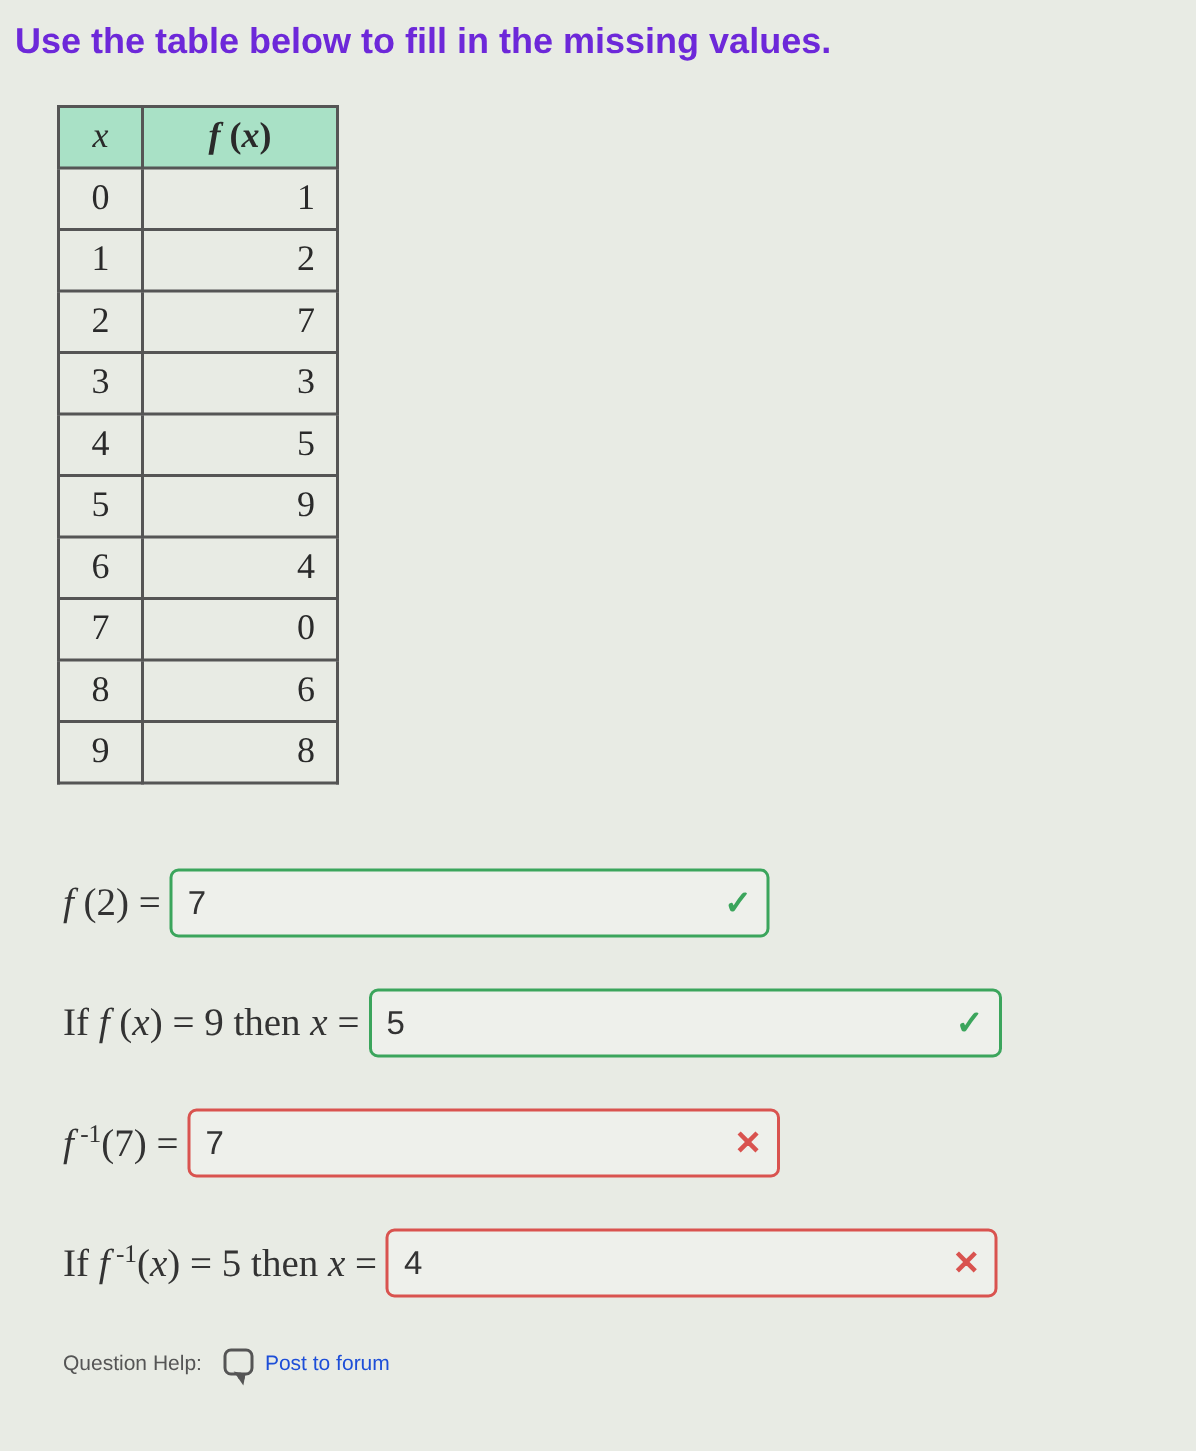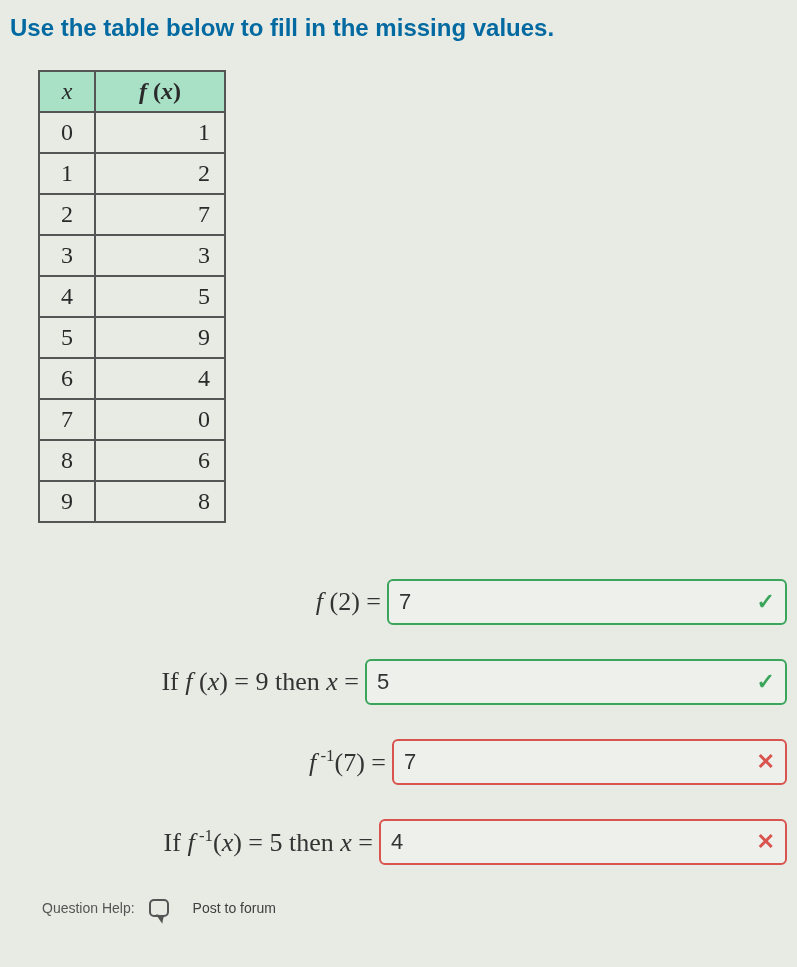--- a/index.html
+++ b/index.html
@@ -6,21 +6,21 @@
     body {
       font-family: Arial, Helvetica, sans-serif;
       background: #e8ebe4;
       padding: 14px 10px 14px 10px;
       width: 797px;
       color: #2a2a2a;
     }
     .instructions {
       font-size: 24px;
       font-weight: 600;
-      color: #0369a1;
+      color: #6d28d9;
       margin-bottom: 28px;
     }
     .ftable {
       border-collapse: collapse;
       margin-left: 28px;
       margin-bottom: 56px;
     }
     .ftable th, .ftable td {
       border: 2px solid #555;
       font-family: Georgia, 'Times New Roman', serif;
@@ -39,21 +39,20 @@
     .ftable th.col-fx .fn { font-style: italic; }
     .ftable td.col-x { width: 56px; }
     .ftable td.col-fx { width: 130px; text-align: right; padding-right: 14px; }
     .question-row {
       display: flex;
       align-items: center;
       margin: 0 0 34px 32px;
       font-family: Georgia, 'Times New Roman', serif;
       font-size: 26px;
       color: #333;
-      justify-content: flex-end;
     }
     .q-label { white-space: nowrap; margin-right: 6px; }
     .q-label .fn { font-style: italic; }
     .q-label .var { font-style: italic; }
     .ans-input {
       position: relative;
       display: flex;
       align-items: center;
       border: 2px solid;
       border-radius: 6px;
@@ -75,24 +74,24 @@
     .mark.bad { color: #d9534f; }
     .help-row {
       margin-left: 32px;
       font-size: 14px;
       color: #555;
       display: flex;
       align-items: center;
       gap: 14px;
     }
     .help-link {
-      color: #404040;
+      color: #1d4ed8;
       display: inline-flex;
       align-items: center;
-      gap: 24px;
+      gap: 8px;
       cursor: pointer;
     }
     .chat-icon {
       width: 20px; height: 18px;
       border: 2px solid #555;
       border-radius: 5px;
       position: relative;
       display: inline-block;
     }
     .chat-icon::after {

